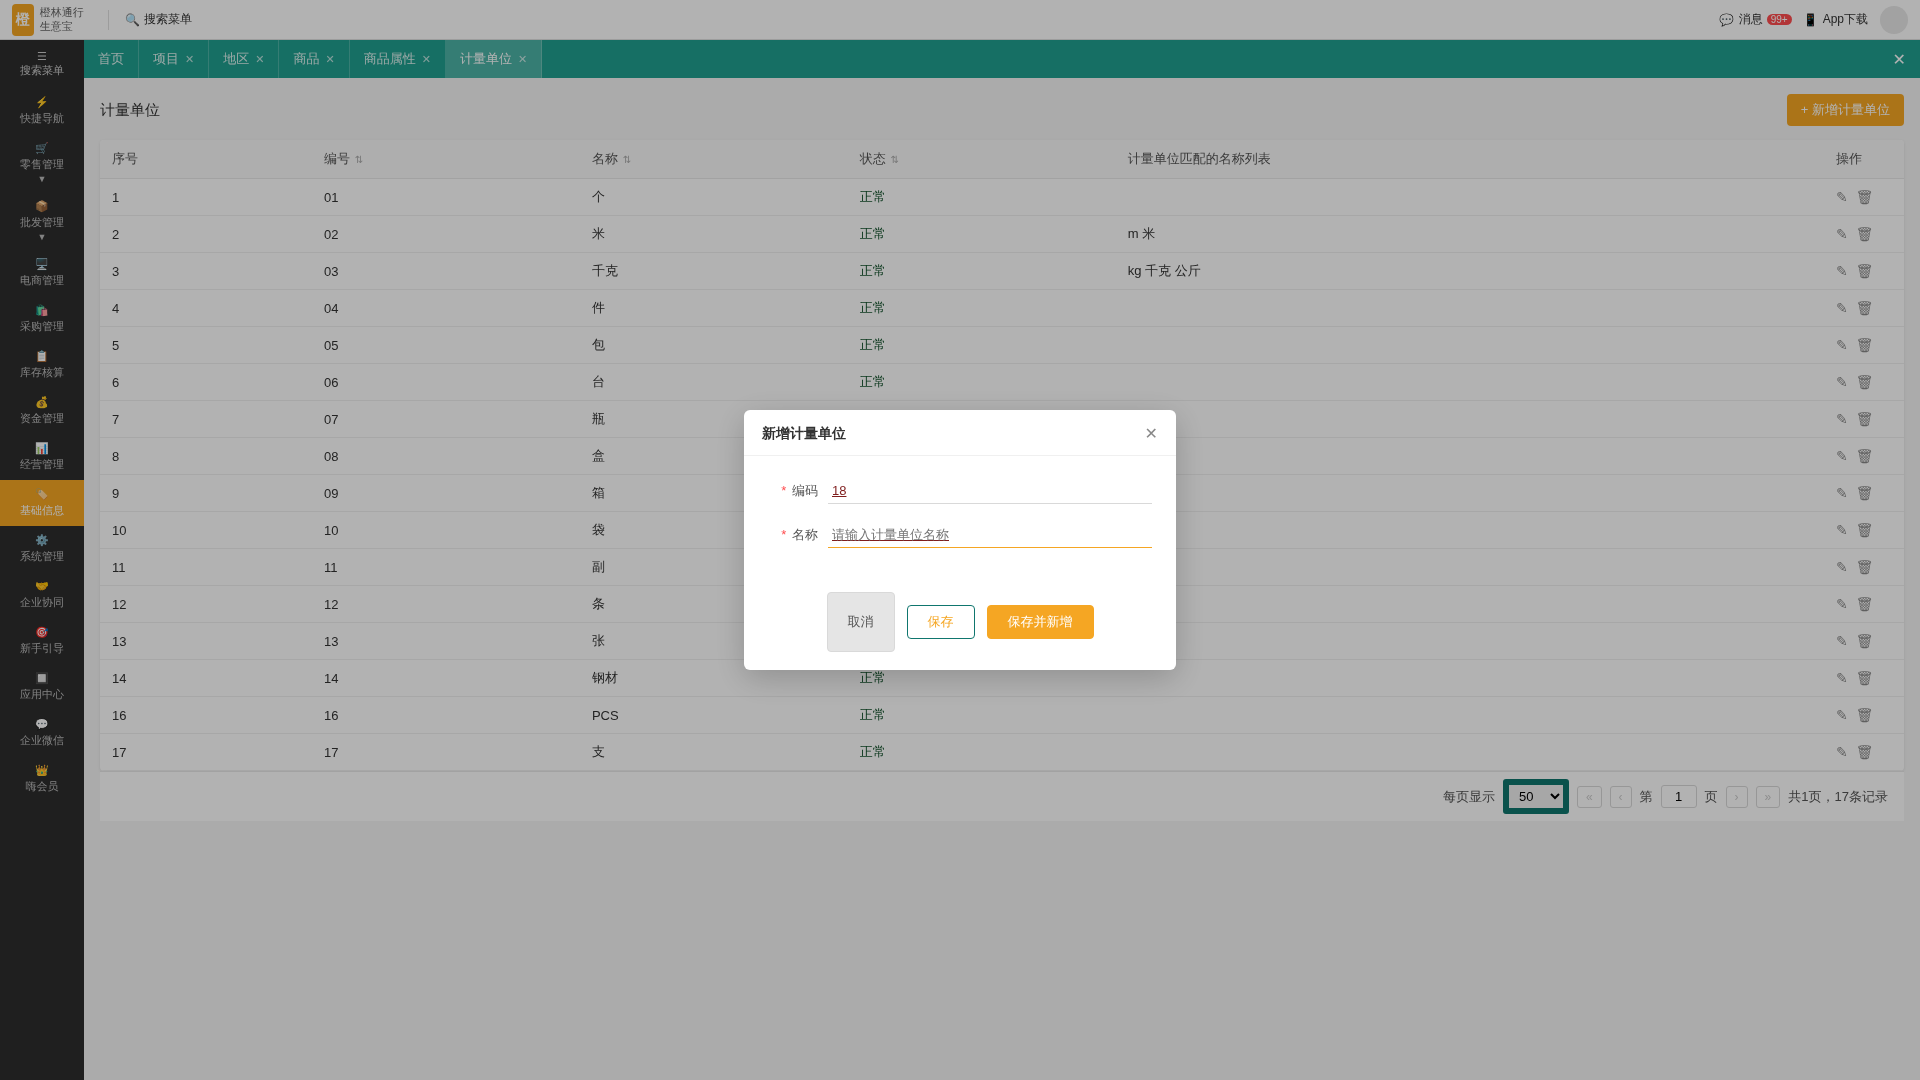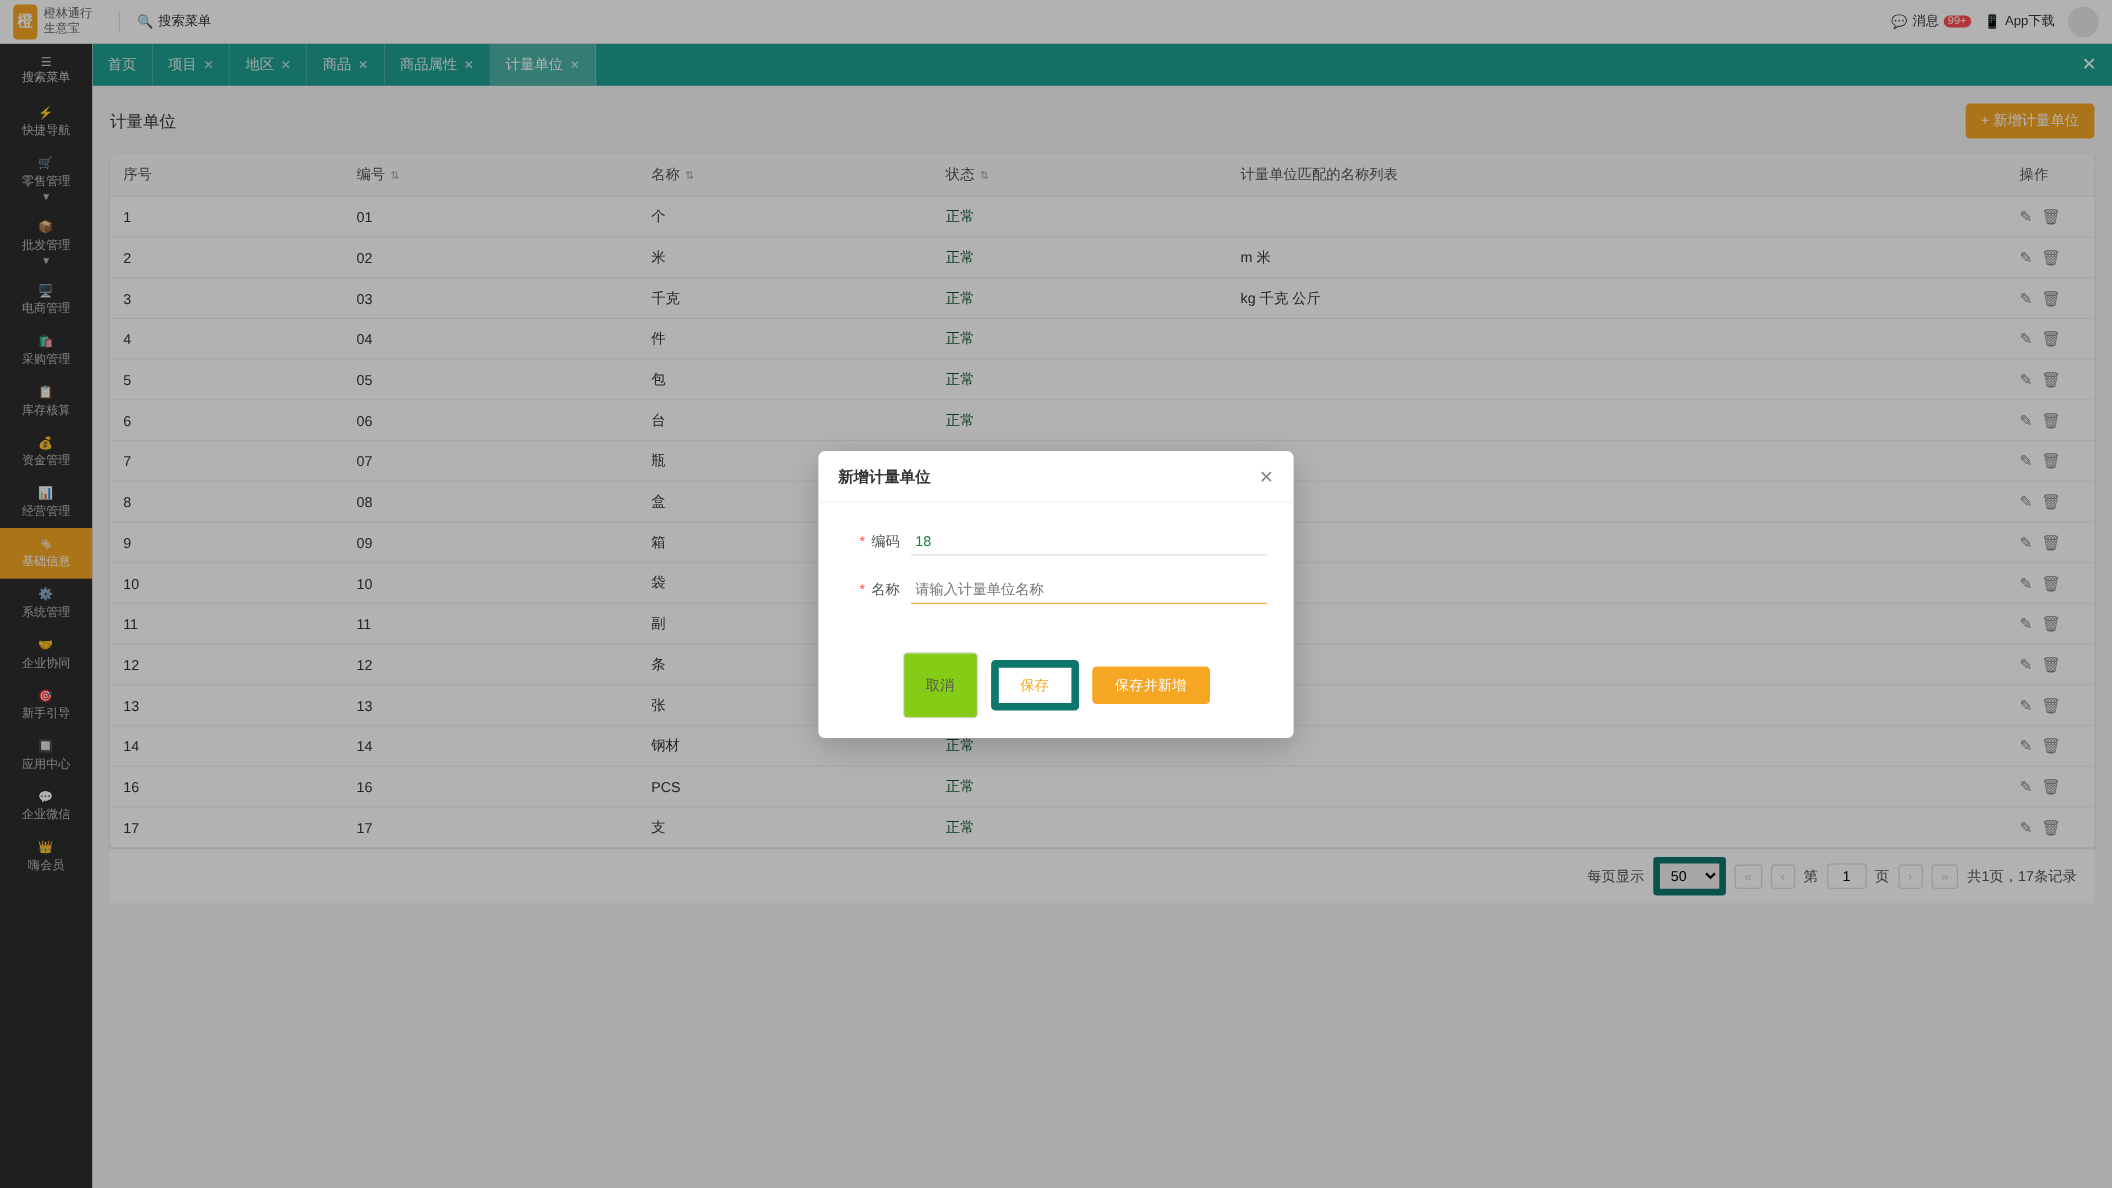--- a/index.html
+++ b/index.html
@@ -66,25 +66,25 @@
     
     .overlay { position: fixed; top: 0; left: 0; width: 1920px; height: 1080px; background: rgba(0,0,0,0.3); z-index: 100; display: flex; align-items: center; justify-content: center; }
     .modal { background: white; border-radius: 6px; width: 432px; box-shadow: 0 8px 32px rgba(0,0,0,0.2); }
     .modal-header { display: flex; align-items: center; justify-content: space-between; padding: 14px 18px 12px; border-bottom: 1px solid #f0f0f0; }
     .modal-title { font-size: 14px; font-weight: 600; color: #333; }
     .modal-close-btn { background: none; border: none; cursor: pointer; color: #888; font-size: 16px; }
     .modal-body { padding: 22px 24px 16px; }
     .form-row { display: flex; align-items: center; margin-bottom: 18px; }
     .form-label { width: 50px; text-align: right; font-size: 13px; color: #555; margin-right: 10px; flex-shrink: 0; }
     .required-star { color: #ff4d4f; margin-right: 2px; }
-    .form-input { flex: 1; border: none; border-bottom: 1px solid #d9d9d9; padding: 5px 4px; font-size: 13px; outline: none; color: #15803d; }
+    .form-input { flex: 1; border: none; border-bottom: 1px solid #d9d9d9; padding: 5px 4px; font-size: 13px; outline: none; color: #7f1d1d; text-decoration: underline; }
     .form-input.name-input { border-bottom-color: #f5a623; }
     .modal-footer { display: flex; align-items: center; justify-content: center; gap: 12px; padding: 10px 18px 18px; }
-    .btn-cancel { background: #84cc16; border: 1px solid #d9d9d9; color: #555; padding: 20px 20px; border-radius: 4px; cursor: pointer; font-size: 13px; }
-    .btn-save { background: white; border: 7px solid #0f766e; color: #f5a623; padding: 7px 20px; border-radius: 4px; cursor: pointer; font-size: 13px; }
+    .btn-cancel { background: #e5e5e5; border: 1px solid #d9d9d9; color: #555; padding: 20px 20px; border-radius: 4px; cursor: pointer; font-size: 13px; }
+    .btn-save { background: white; border: 1px solid #0f766e; color: #f5a623; padding: 7px 20px; border-radius: 4px; cursor: pointer; font-size: 13px; }
     .btn-save-new { background: #f5a623; border: 1px solid #f5a623; color: white; padding: 7px 20px; border-radius: 4px; cursor: pointer; font-size: 13px; }
   </style>
 </head>
 <body>
 
 <div class="app-wrapper">
 
   <div class="top-bar">
     <div class="top-bar-left">
       <div class="logo-area">

